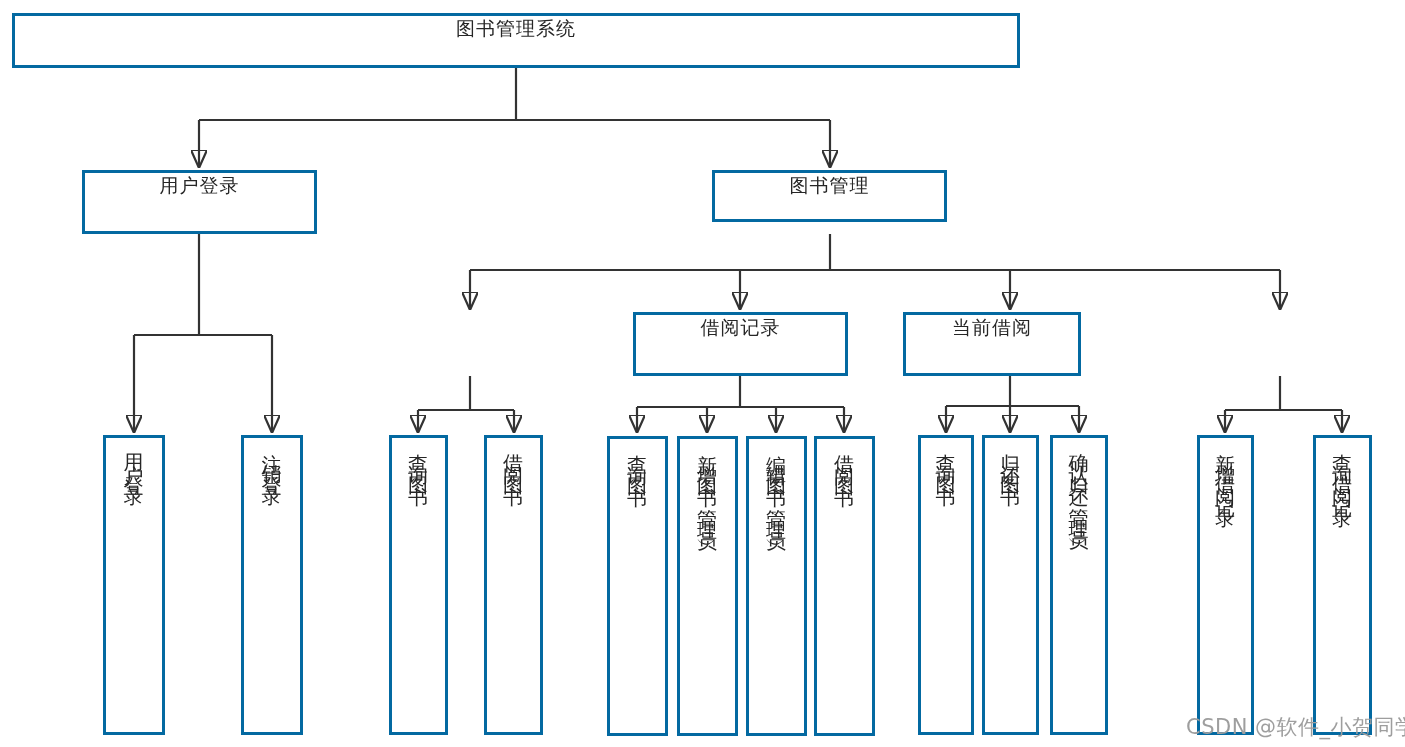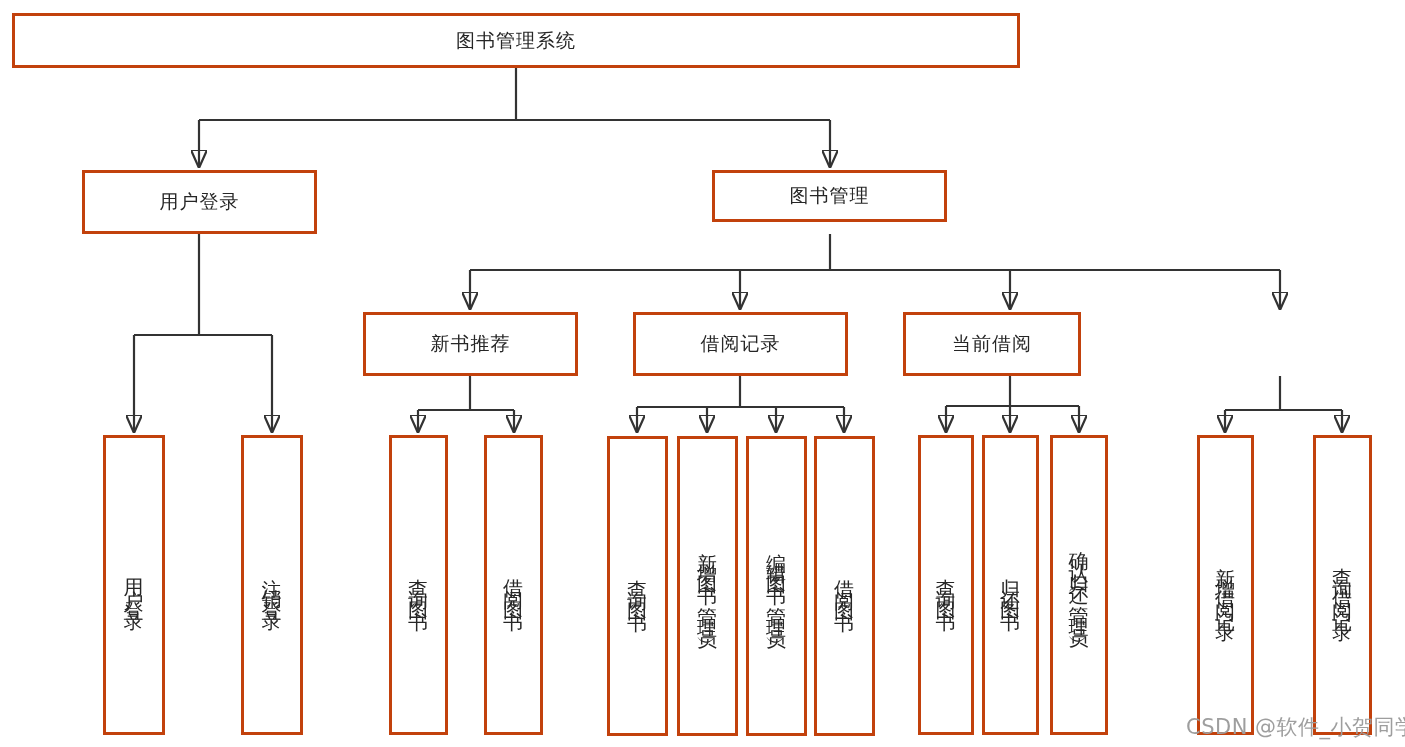--- a/index.html
+++ b/index.html
@@ -9,23 +9,22 @@
     background:#ffffff;
     font-family:"DejaVu Sans","Liberation Sans",sans-serif;
     overflow:hidden;
   }
   .connectors{position:absolute;left:0;top:0;}
   .connectors path{stroke:#333333;stroke-width:2.2;fill:none;}
   .box{
     position:absolute;
     box-sizing:border-box;
     background:#ffffff;
-    border:3px solid #c2410c;
+    border:3px solid #0369a1;
     display:flex;
-    align-items:center;
     justify-content:center;
     color:#262626;
   }
   .box.h span{
     font-size:19px;
     letter-spacing:1px;
     white-space:nowrap;
   }
   .vtext{
     writing-mode:vertical-rl;
@@ -90,23 +89,20 @@
     <span>图书管理系统</span>
   </div>
 
   <div class="box h" style="left:82px;top:170px;width:235px;height:64px">
     <span>用户登录</span>
   </div>
   <div class="box h" style="left:712px;top:170px;width:235px;height:52px">
     <span>图书管理</span>
   </div>
 
-  <div class="box h" style="left:363px;top:312px;width:215px;height:64px">
-    <span>新书推荐</span>
-  </div>
   <div class="box h" style="left:633px;top:312px;width:215px;height:64px">
     <span>借阅记录</span>
   </div>
   <div class="box h" style="left:903px;top:312px;width:178px;height:64px">
     <span>当前借阅</span>
   </div>
 
   <div class="box v" style="left:103px;top:435px;width:62px;height:300px">
     <span class="vtext">用户登录</span>
   </div>

